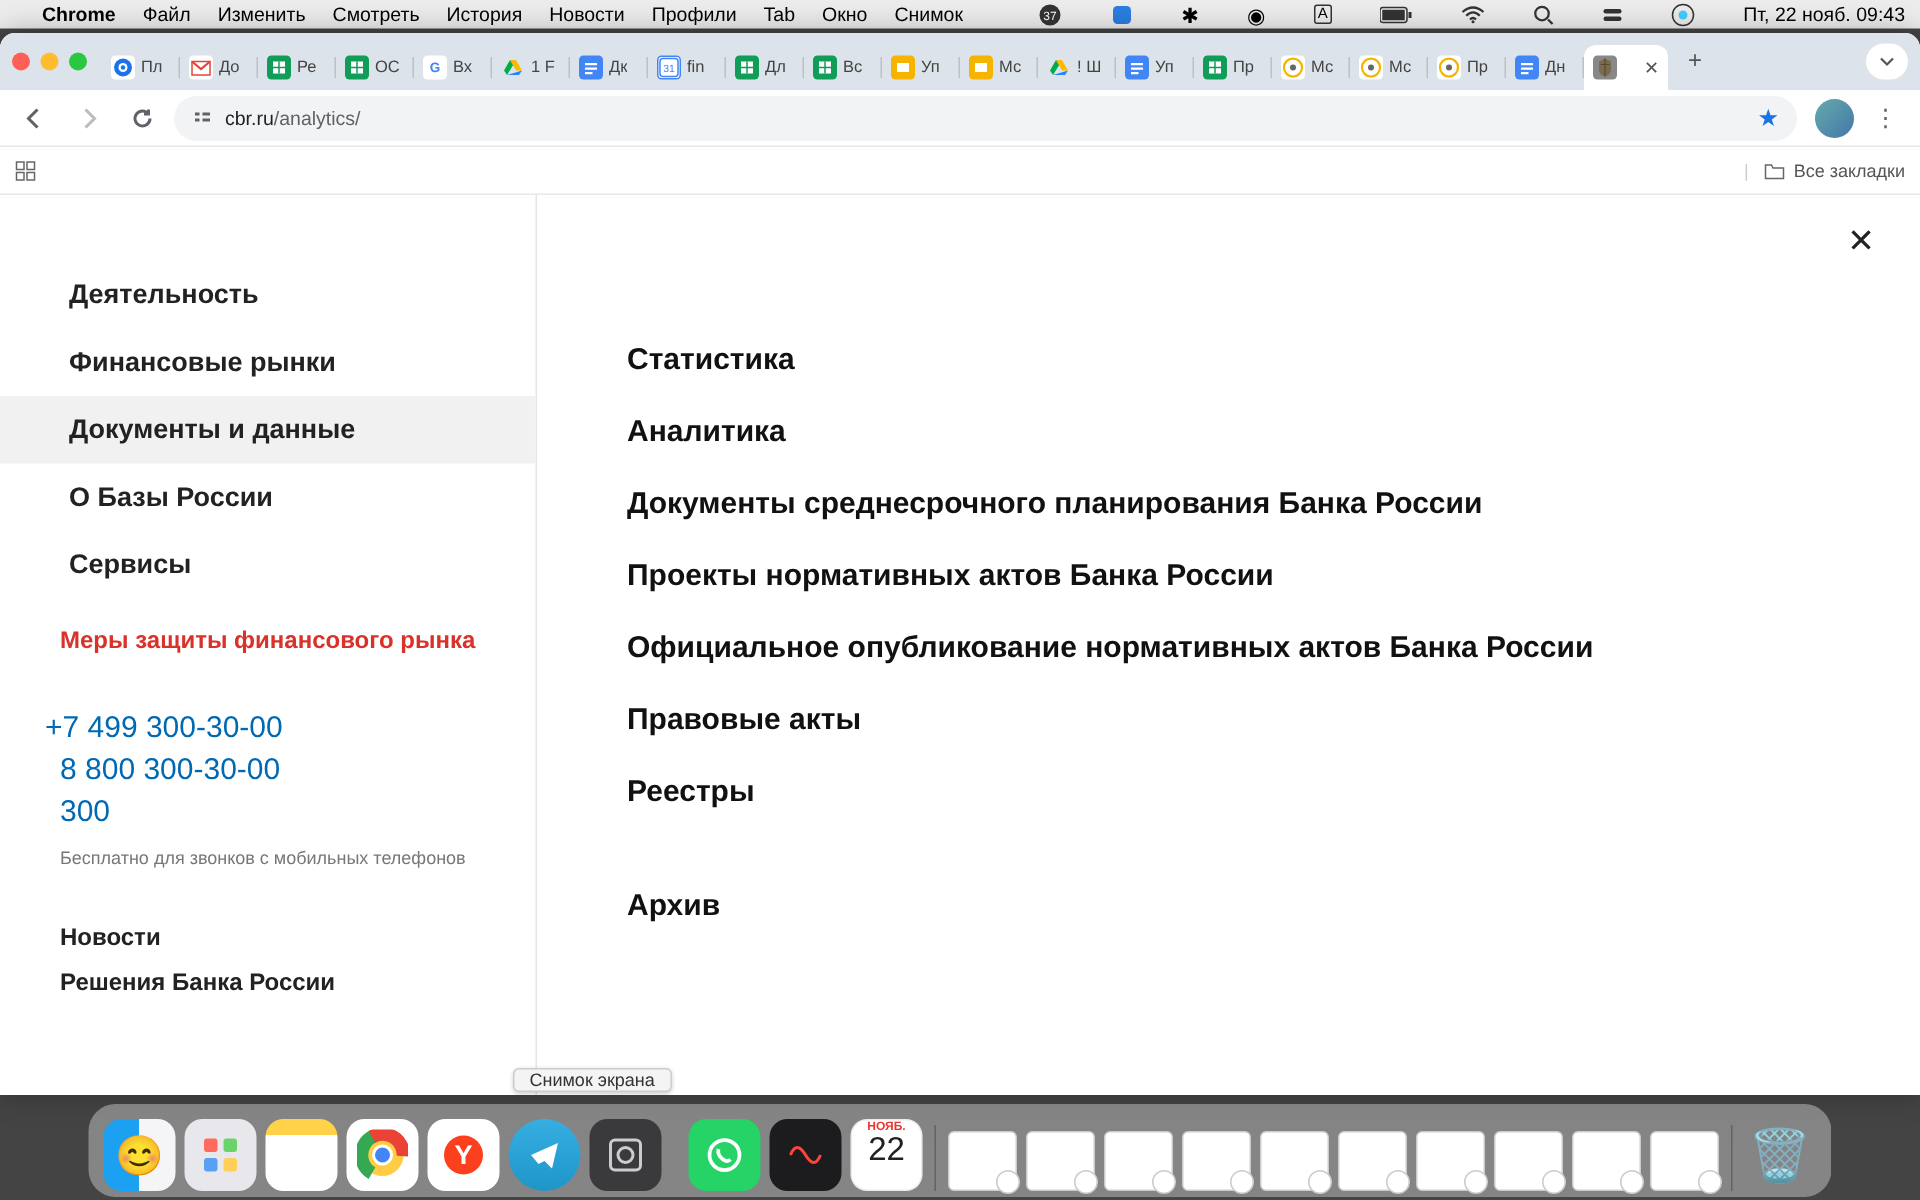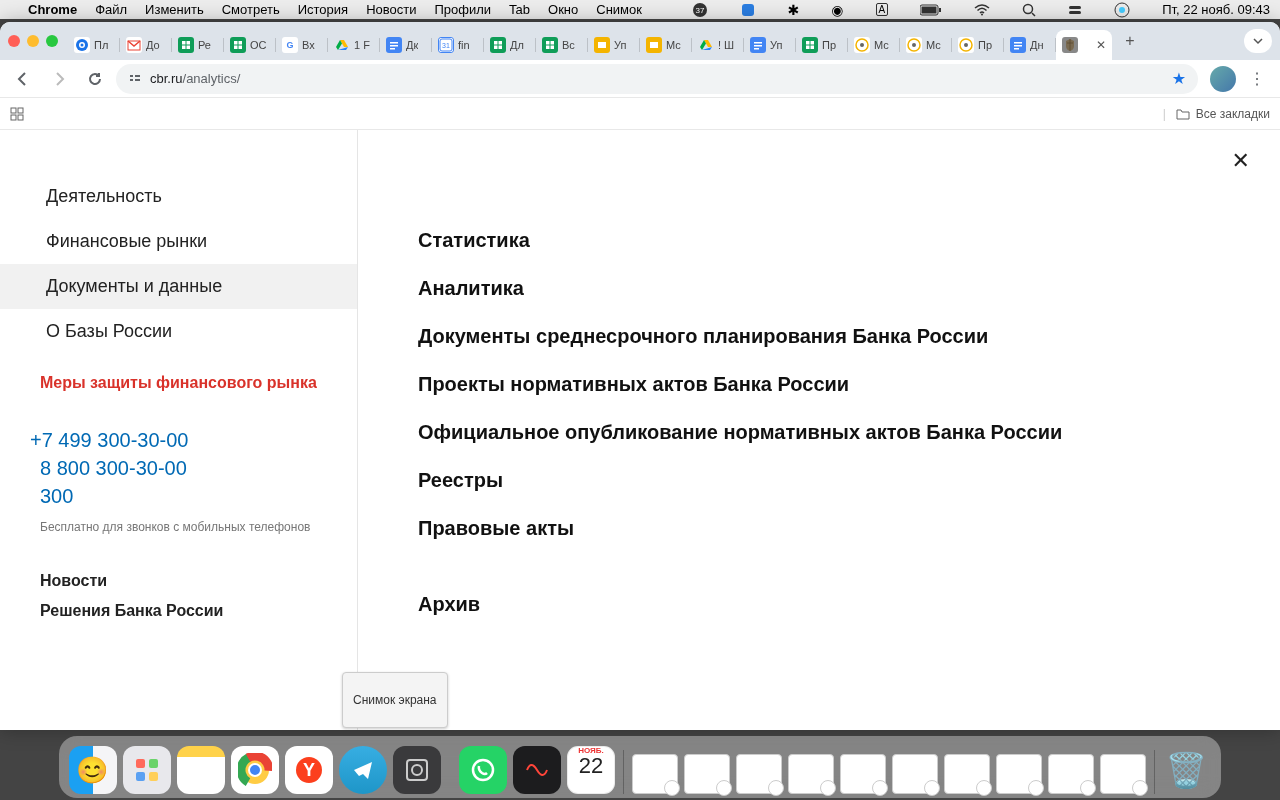--- a/index.html
+++ b/index.html
@@ -47,39 +47,39 @@
 
 
 .bookbar { height: 32px; background: #fff; display: flex; align-items: center; padding: 0 10px; border-bottom: 1px solid #e8e8e8; font-size: 12px; color: #555; }
 .bookbar .grid-icon { font-size: 14px; color: #666; }
 .bookbar .spacer { flex: 1; }
 .bookbar .allbm { display: flex; align-items: center; gap: 6px; }
 
 
 .page { flex: 1; display: flex; background: #fff; position: relative; overflow: hidden; }
 .sidebar { width: 358px; border-right: 1px solid #e5e5e5; padding-top: 44px; overflow-y: auto; }
-.sidebar .nav-item { padding: 12px 46px; font-size: 18px; font-weight: 400; color: #222; cursor: pointer; }
+.sidebar .nav-item { padding: 12px 46px; font-size: 18px; font-weight: 700; color: #222; cursor: pointer; }
 .sidebar .nav-item.active { background: #f1f1f1; }
 .sidebar .alert-link { padding: 20px 40px 10px; font-size: 16px; font-weight: 700; color: #d9322a; }
 .sidebar .phone-block { padding: 24px 30px 4px; }
 .sidebar .phone { font-size: 20px; color: #0069b4; line-height: 1.4; }
 .sidebar .phone.first { padding-left: 0; }
 .sidebar .phone.indent { padding-left: 10px; }
 .sidebar .phone-note { padding: 6px 40px; font-size: 12px; color: #777; }
 .sidebar .sub-links { padding: 26px 40px; }
 .sidebar .sub-link { font-size: 16px; font-weight: 700; color: #222; padding: 6px 0; }
 
 .main { flex: 1; padding: 46px 60px; position: relative; overflow-y: auto; }
 .main .close-panel { position: absolute; top: 18px; right: 30px; font-size: 22px; color: #222; cursor: pointer; }
 .main .section-link { font-size: 20px; font-weight: 700; color: #111; padding: 11px 0; cursor: pointer; line-height: 1.3; }
 .main .gap { height: 40px; }
 .main .gap-sm { height: 28px; }
 
 
-.screenshot-tip { position: absolute; bottom: 2px; left: 342px; background: #f4f4f4; border: 1px solid #ccc; border-radius: 4px; padding: 20px 10px; font-size: 12px; color: #333; box-shadow: 0 1px 3px rgba(0,0,0,.2); }
+.screenshot-tip { position: absolute; bottom: 2px; left: 342px; background: #f4f4f4; border: 1px solid #ccc; border-radius: 4px; padding: 0 10px; font-size: 12px; color: #333; box-shadow: 0 1px 3px rgba(0,0,0,.2); }
 
 
 .dock-wrap { position: absolute; bottom: 2px; left: 50%; transform: translateX(-50%); display: flex; align-items: flex-end; background: rgba(255,255,255,.35); backdrop-filter: blur(10px); border-radius: 18px; padding: 4px 10px; gap: 6px; height: 62px; }
 .dock-item { width: 48px; height: 48px; border-radius: 12px; display: flex; align-items: center; justify-content: center; font-size: 26px; position: relative; }
 .dock-sep { width: 1px; height: 44px; background: rgba(0,0,0,.25); margin: 0 2px; }
 .dock-thumb { width: 46px; height: 40px; border-radius: 4px; background: #fff; border: 1px solid #ccc; position: relative; }
 .dock-thumb::after { content: ''; position: absolute; bottom: -3px; right: -3px; width: 14px; height: 14px; border-radius: 50%; background: #fff; border: 1px solid #ccc; }
 .cal-icon { background: #fff; display: flex; flex-direction: column; align-items: center; justify-content: flex-start; border-radius: 11px; box-shadow: inset 0 0 0 1px rgba(0,0,0,.08); }
 .cal-icon .month { font-size: 8px; color: #e33; font-weight: 700; text-transform: uppercase; }
 .cal-icon .day { font-size: 22px; font-weight: 400; color: #222; line-height: 1; }
@@ -454,20 +454,21 @@
     </span>
   </div>
 
   <div class="page">
     <div class="sidebar">
       <div id="sidebar-nav">
           <div class="nav-item">Деятельность</div>
           <div class="nav-item">Финансовые рынки</div>
           <div class="nav-item active">Документы и данные</div>
           <div class="nav-item">О Базы России</div>
+          <div class="nav-item">Сервисы</div>
         </div>
       <div class="alert-link">Меры защиты финансового рынка</div>
       <div class="phone-block">
         <div class="phone first">+7 499 300-30-00</div>
         <div class="phone indent">8 800 300-30-00</div>
         <div class="phone indent">300</div>
       </div>
       <div class="phone-note">Бесплатно для звонков с мобильных телефонов</div>
       <div class="sub-links">
         <div class="sub-link">Новости</div>
@@ -476,22 +477,22 @@
     </div>
     <div class="main">
       <div class="close-panel">✕</div>
       <div class="gap"></div>
       <div id="group2">
           <div class="section-link">Статистика</div>
           <div class="section-link">Аналитика</div>
           <div class="section-link">Документы среднесрочного планирования Банка России</div>
           <div class="section-link">Проекты нормативных актов Банка России</div>
           <div class="section-link">Официальное опубликование нормативных актов Банка России</div>
+          <div class="section-link">Правовые акты</div>
           <div class="section-link">Реестры</div>
-          <div class="section-link">Правовые акты</div>
         </div>
       <div class="gap-sm"></div>
       <div id="group3">
           <div class="section-link">Архив</div>
         </div>
     </div>
   </div>
 
   <div class="screenshot-tip">Снимок экрана</div>
 </div>

